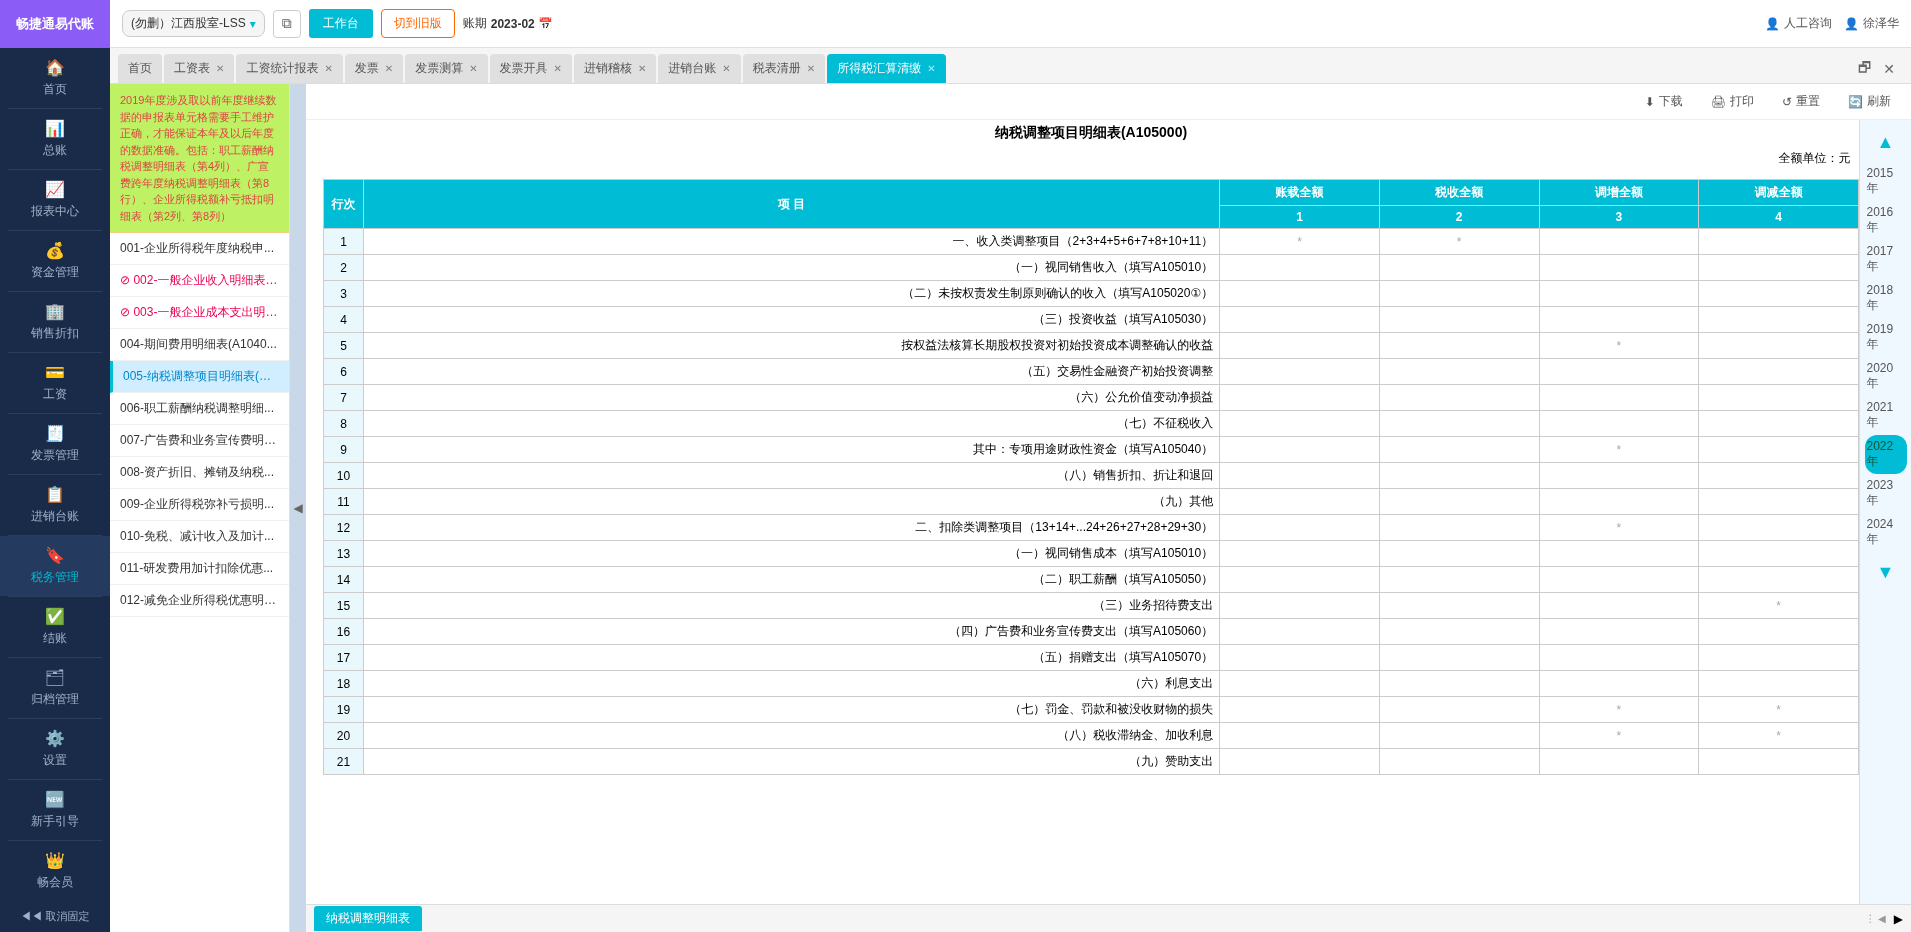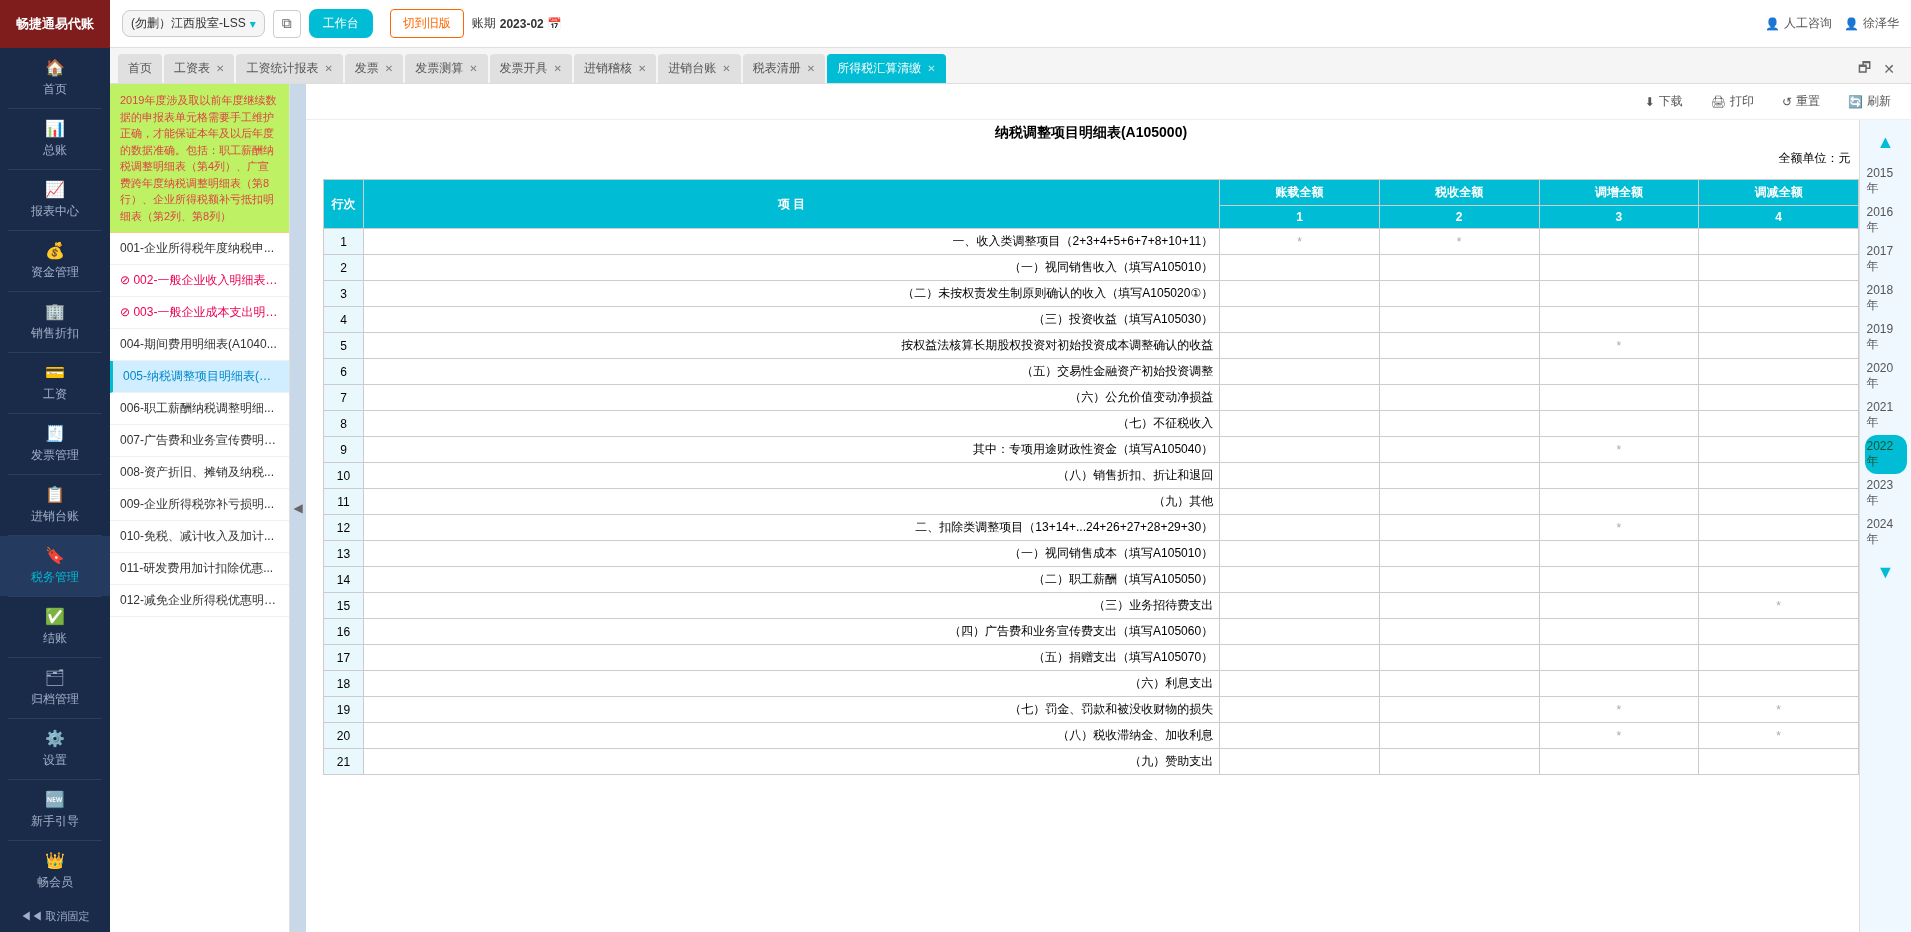--- a/index.html
+++ b/index.html
@@ -8,21 +8,21 @@
     
     .sidebar {
       width: 110px;
       background: #1a2b4a;
       display: flex;
       flex-direction: column;
       height: 100%;
       flex-shrink: 0;
     }
     .sidebar-logo {
-      background: #7f1d1d;
+      background: #8b5cf6;
       padding: 12px 8px;
       text-align: center;
       color: white;
       font-size: 13px;
       font-weight: bold;
       height: 48px;
       display: flex;
       align-items: center;
       justify-content: center;
     }
@@ -86,34 +86,33 @@
       display: flex; align-items: center; justify-content: center;
       cursor: pointer;
       background: white;
       font-size: 14px;
       color: #666;
     }
     .topbar-workbench {
       background: #00bcd4;
       color: white;
       border: none;
-      border-radius: 8px;
+      border-radius: 3px;
       padding: 6px 14px;
       cursor: pointer;
       font-size: 12px;
     }
     .topbar-old-btn {
       border: 1px solid #ff6600;
       color: #ff6600;
       border-radius: 4px;
       padding: 5px 12px;
       cursor: pointer;
       font-size: 12px;
       background: white;
-      margin-left: 9px;
     }
     .topbar-period {
       display: flex;
       align-items: center;
       gap: 4px;
       font-size: 12px;
       color: #333;
     }
     .topbar-right {
       margin-left: auto;
@@ -737,15 +736,22 @@
               <div class="year-item">2020年</div>
               <div class="year-item">2021年</div>
               <div class="year-item active">2022年</div>
               <div class="year-item">2023年</div>
               <div class="year-item">2024年</div>
             </div>
           <div class="year-nav-btn">▼</div>
         </div>
       </div>
 
+      <div class="bottom-bar">
+        <div class="bottom-tab">纳税调整明细表</div>
+        <div class="bottom-bar-right">
+          <span class="scroll-indicator">⋮ ◀</span>
+          <span style="cursor:pointer;">▶</span>
+        </div>
+      </div>
     </div>
   </div>
 </div>
 
 </body></html>

